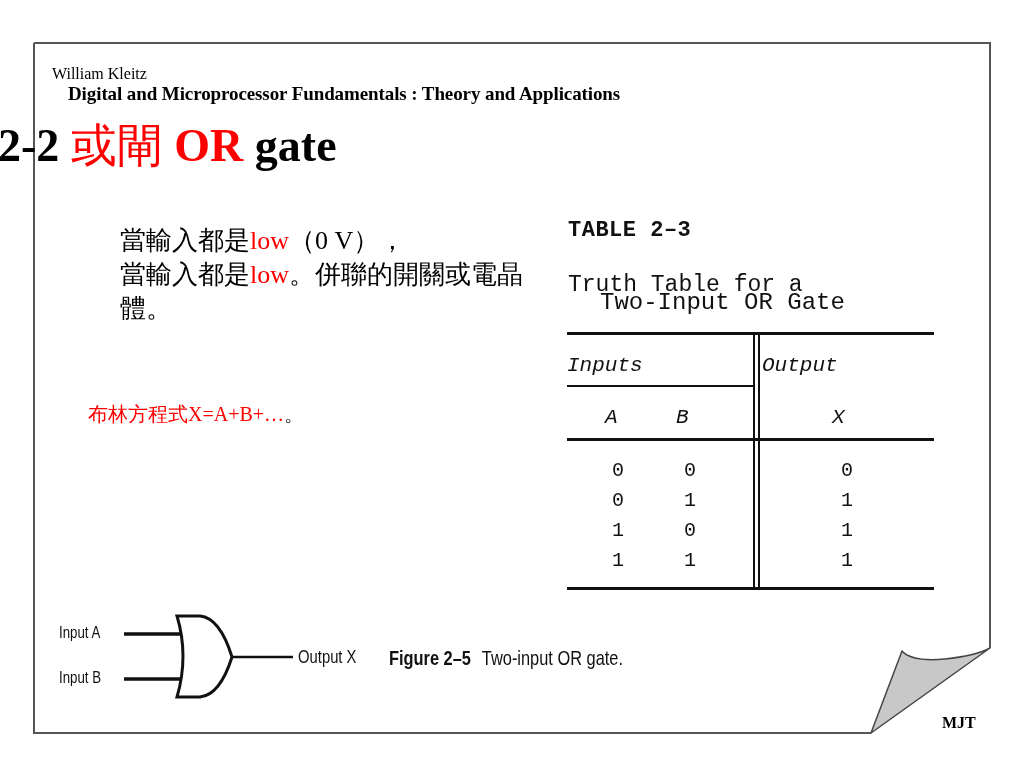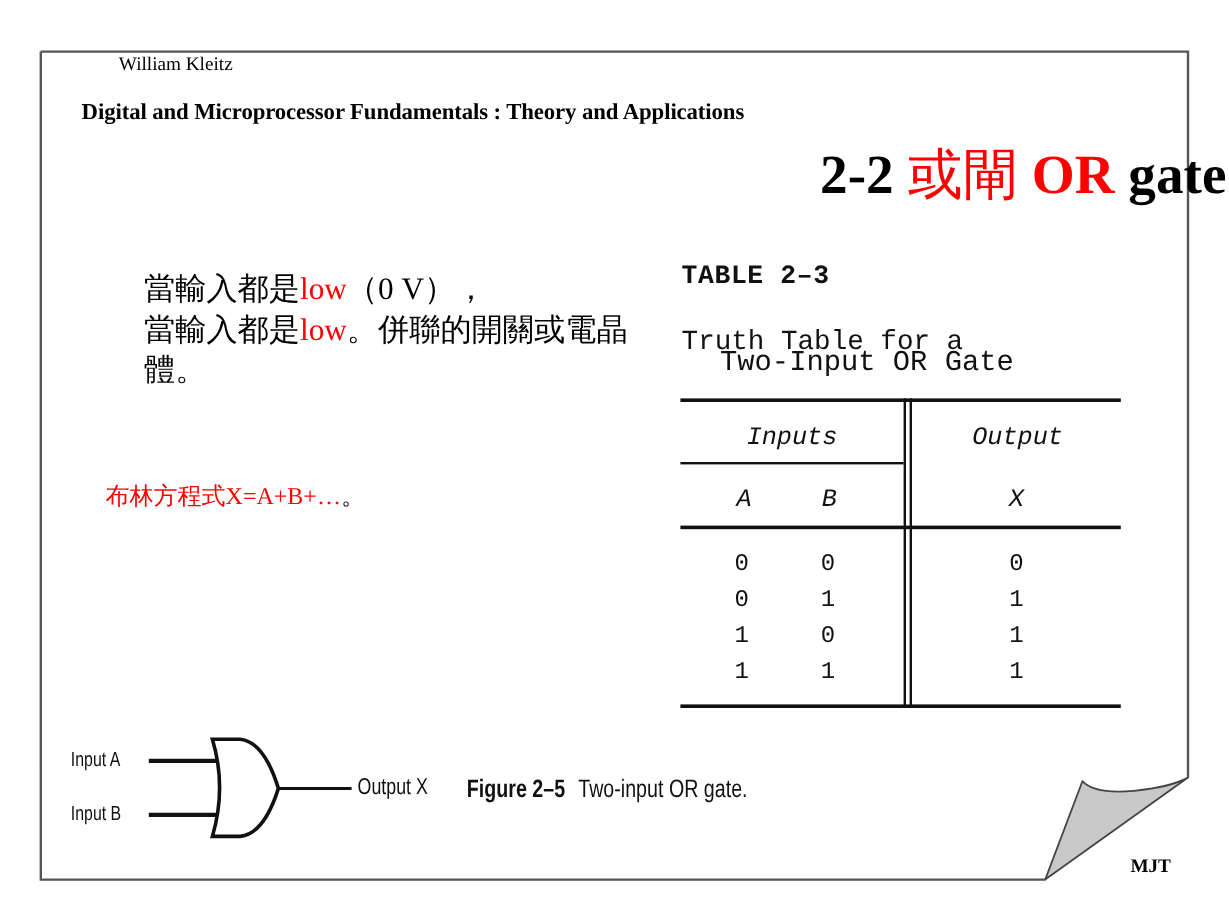--- a/index.html
+++ b/index.html
@@ -1,33 +1,33 @@
 <!DOCTYPE html>
 <html><head>
 <meta charset="utf-8">
 <style>
   html, body { margin:0; padding:0; background:#ffffff; }
   body { width:1024px; height:768px; position:relative; overflow:hidden; font-family:"Liberation Serif", serif; color:#000; }
   .abs { position:absolute; }
   .red { color:#ff0000; }
-  #author { left:52px; top:44px; font-size:16px; line-height:20px; white-space:nowrap;margin-left:47px; }
+  #author { left:52px; top:64px; font-size:16px; line-height:20px; white-space:nowrap; }
   #book { left:68px; top:84px; font-size:19px; line-height:20px; font-weight:bold; white-space:nowrap; letter-spacing:-0.1px; }
-  #title { left:0; width:1012px; top:118px; text-align:right; font-size:46px; line-height:56px; font-weight:bold; white-space:nowrap; padding-left:12px; }
+  #title { left:0; width:1012px; top:118px; text-align:left; font-size:46px; line-height:56px; font-weight:bold; white-space:nowrap; padding-left:0; }
   #title .inner { display:inline-block; transform:translateX(-2px); }
   #title .cjk { font-weight:normal; }
   #body-text { left:88px; top:224px; width:420px; font-size:26px; line-height:34px;margin-left:32px; }
   #body-text p { margin:0; }
   #formula { left:88px; top:397px; font-size:20px; line-height:34px; white-space:nowrap; }
   .tbl { font-family:Liberation Mono, monospace; color:#111; }
   #tbl-num { left:568px; top:218px; font-size:22px; font-weight:bold; line-height:26px; letter-spacing:0.5px; white-space:nowrap; }
   #tbl-cap1 { left:568px; top:272px; font-size:23px; line-height:26px; white-space:nowrap; }
   #tbl-cap2 { left:600px; top:290px; font-size:24px; line-height:26px; white-space:nowrap;text-align:center; }
   .hline { position:absolute; background:#111; height:3px; }
   .vline { position:absolute; background:#111; width:2px; }
-  .hdr { position:absolute; font-style:italic; font-size:21px; line-height:24px; text-align:center; white-space:nowrap; }
+  .hdr { position:absolute; font-style:italic; font-size:21px; line-height:24px; white-space:nowrap; }
   .cell { position:absolute; font-size:20px; line-height:21px; text-align:center; width:30px; }
   .gate-label { position:absolute; font-family:"Liberation Sans", sans-serif; font-size:15px; transform:scaleX(0.78); transform-origin:left center; white-space:nowrap; color:#111; }
   #fig-caption { left:389px; top:646px; font-family:"Liberation Sans", sans-serif; font-size:21px; white-space:nowrap; transform:scaleX(0.78); transform-origin:left center; color:#111; }
   #fig-caption .fig-num { font-weight:bold; margin-right:14px; }
   #mjt { left:931px; top:709px; font-size:16px; font-weight:bold; line-height:28px;margin-left:11px; }
 </style>
 </head>
 <body>
 
 <svg class="abs" style="left:0;top:0" width="1024" height="768" viewBox="0 0 1024 768">

